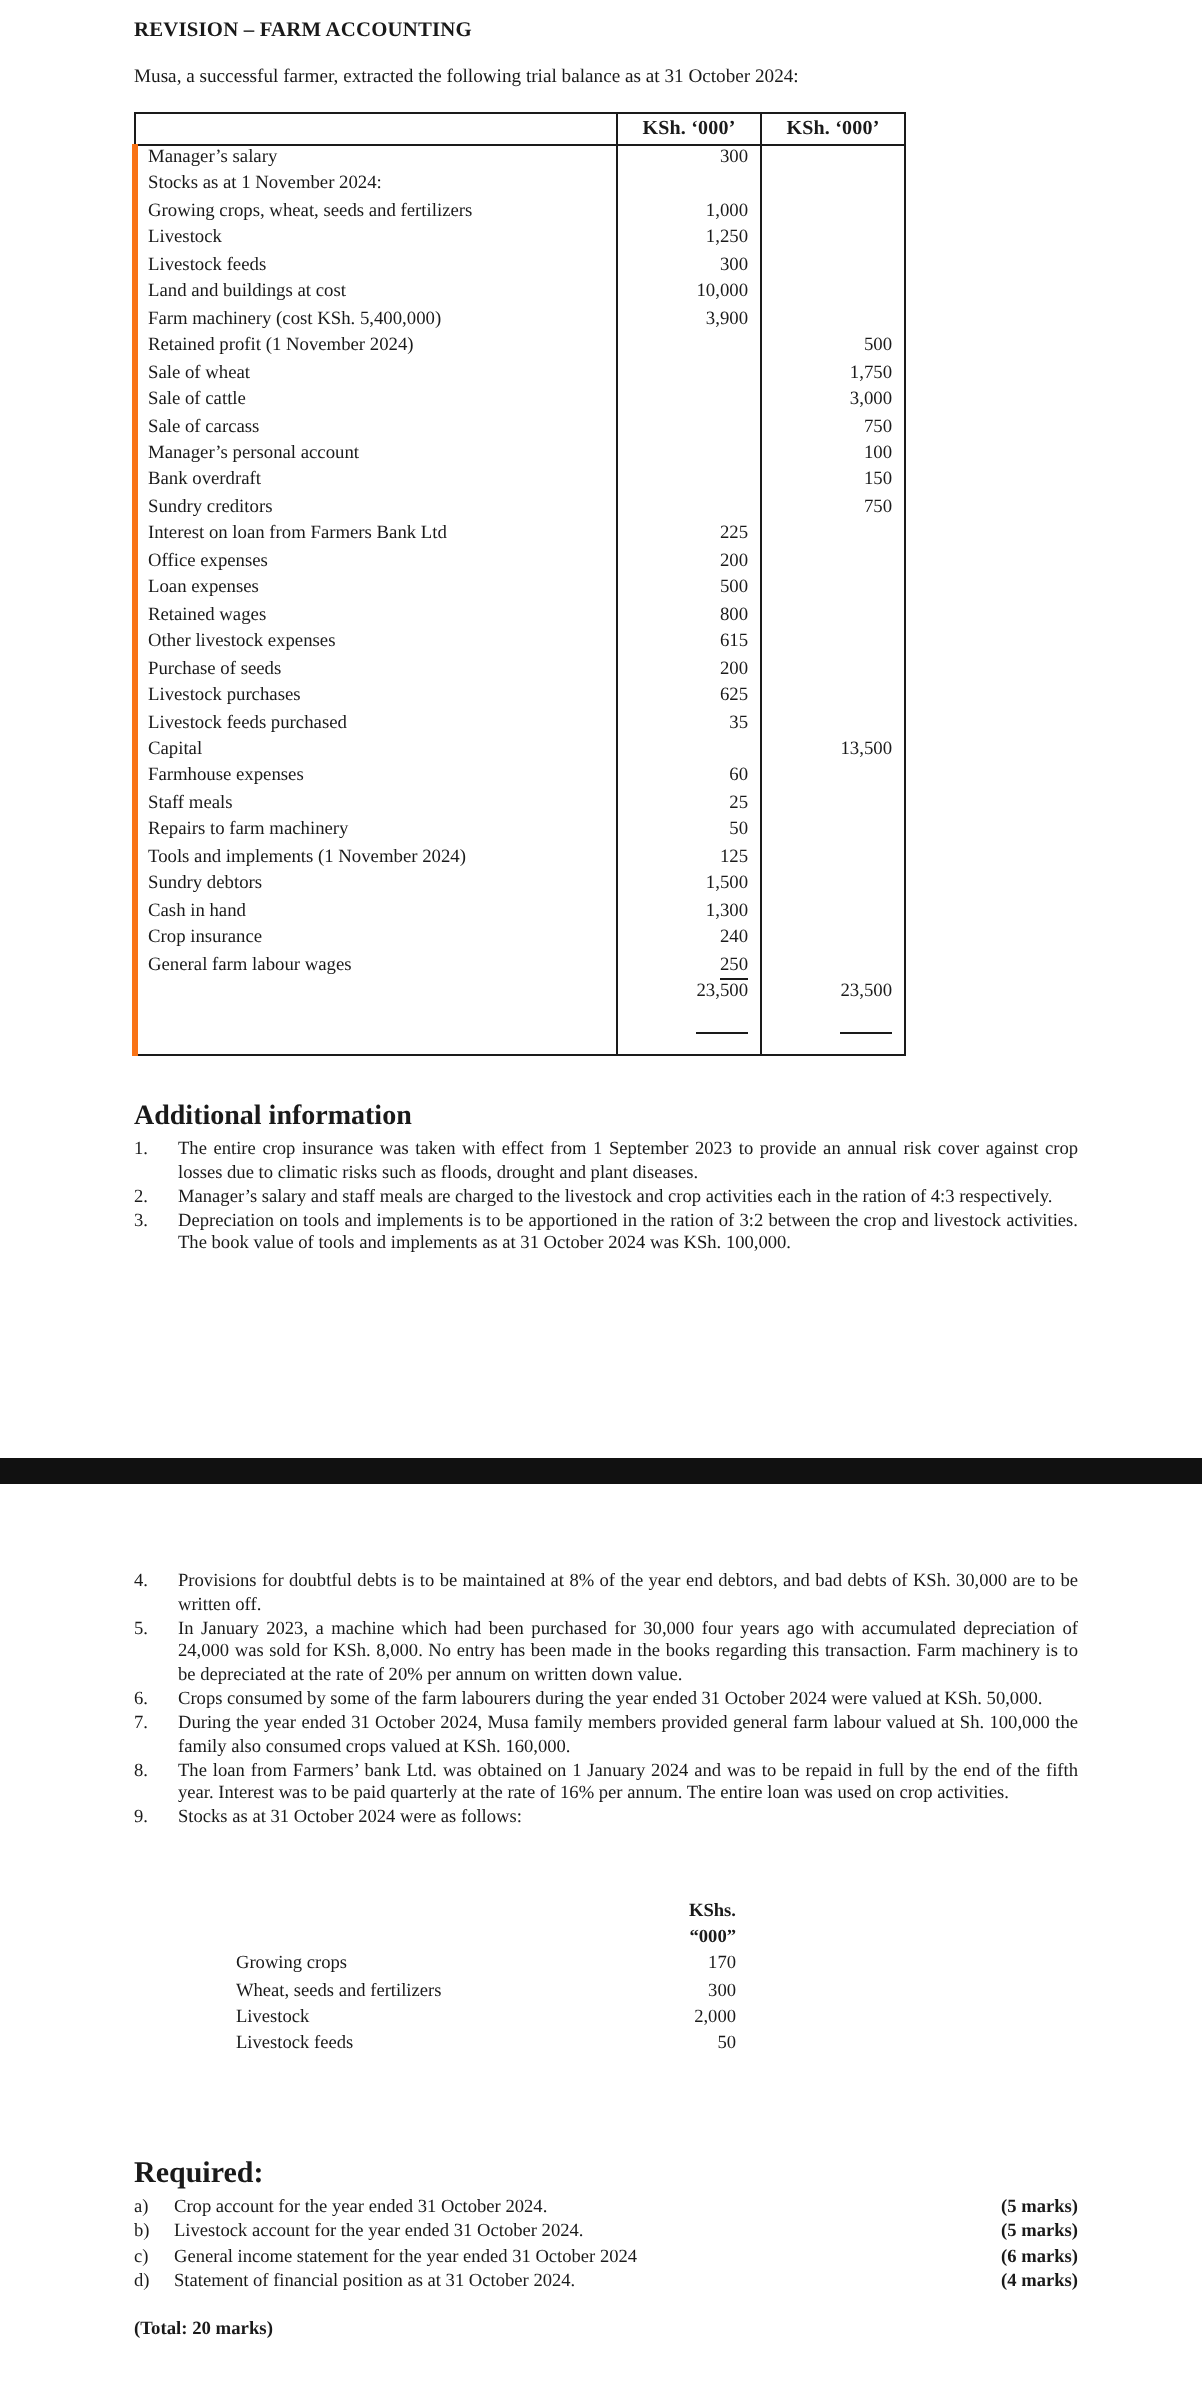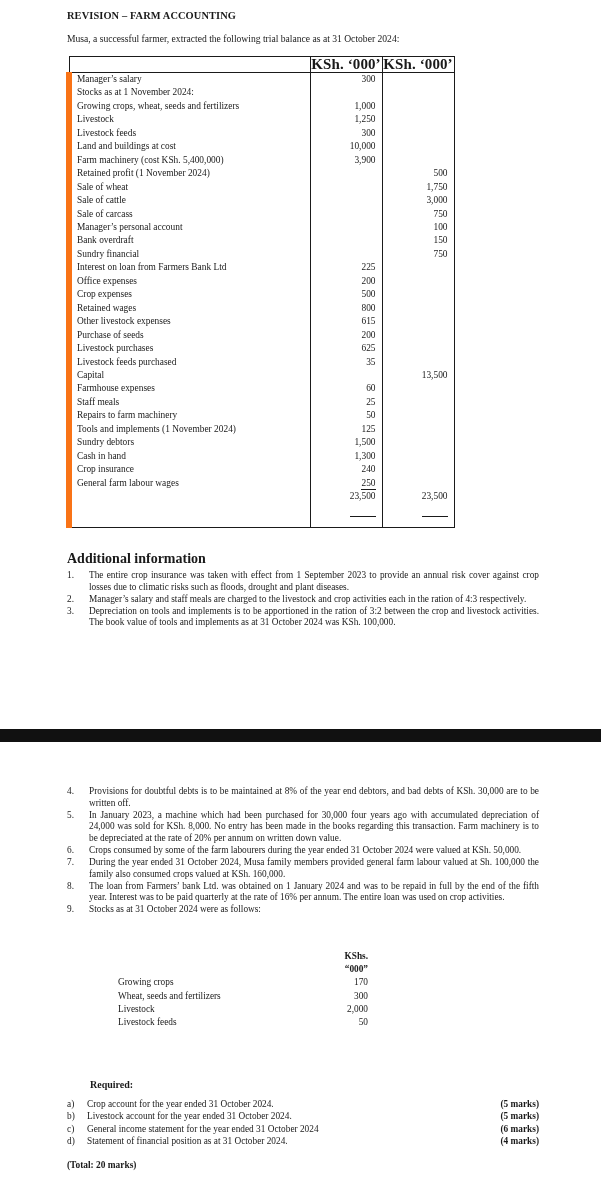--- a/index.html
+++ b/index.html
@@ -62,29 +62,29 @@
     vertical-align: top;
   }
   table.tb .col-desc { width: 240px; }
   table.tb .col-n1  { width: 71px; }
   table.tb .col-n2  { width: 71px; }
 
   table.tb thead th {
     border: 1px solid #1a1a1a;
     font-weight: bold;
     text-align: center;
-    font-size: 15px;
+    font-size: 10px;
     line-height: 15px;
     height: 15px;
     letter-spacing: 0.1px;
   }
   table.tb thead th.col-desc { border-right: 1px solid #1a1a1a; }
 
   table.tb tbody td.desc {
-    border-left: 6px solid #f97316;
+    border-left: 3px solid #f97316;
     border-right: 1px solid #1a1a1a;
     padding-left: 5px;
     white-space: nowrap;
   }
   table.tb tbody td.num {
     text-align: right;
     padding-right: 6px;
     border-right: 1px solid #1a1a1a;
     white-space: nowrap;
   }
@@ -166,23 +166,22 @@
   .stock-table thead th.sc-val {
     font-weight: bold;
     text-align: right;
     padding-right: 2px;
   }
 
   .required-head {
     position: absolute;
     left: 67px;
     top: 1079px;
-    font-size: 10px;
-    font-weight: bold;
-    margin-left: 23px;
+    font-size: 15px;
+    font-weight: bold;
   }
   .req-list {
     position: absolute;
     left: 67px;
     top: 1098px;
     width: 472px;
     font-size: 9.3px;
     line-height: 12.4px;
   }
   .req-list .ri {
@@ -287,36 +286,36 @@
             <td class="desc">Manager’s personal account</td>
             <td class="num"></td>
             <td class="num">100</td>
           </tr>
           <tr>
             <td class="desc">Bank overdraft</td>
             <td class="num"></td>
             <td class="num">150</td>
           </tr>
           <tr>
-            <td class="desc">Sundry financial</td>
+            <td class="desc">Sundry creditors</td>
             <td class="num"></td>
             <td class="num">750</td>
           </tr>
           <tr>
             <td class="desc">Interest on loan from Farmers Bank Ltd</td>
             <td class="num">225</td>
             <td class="num"></td>
           </tr>
           <tr>
             <td class="desc">Office expenses</td>
             <td class="num">200</td>
             <td class="num"></td>
           </tr>
           <tr>
-            <td class="desc">Crop expenses</td>
+            <td class="desc">Loan expenses</td>
             <td class="num">500</td>
             <td class="num"></td>
           </tr>
           <tr>
             <td class="desc">Retained wages</td>
             <td class="num">800</td>
             <td class="num"></td>
           </tr>
           <tr>
             <td class="desc">Other livestock expenses</td>

